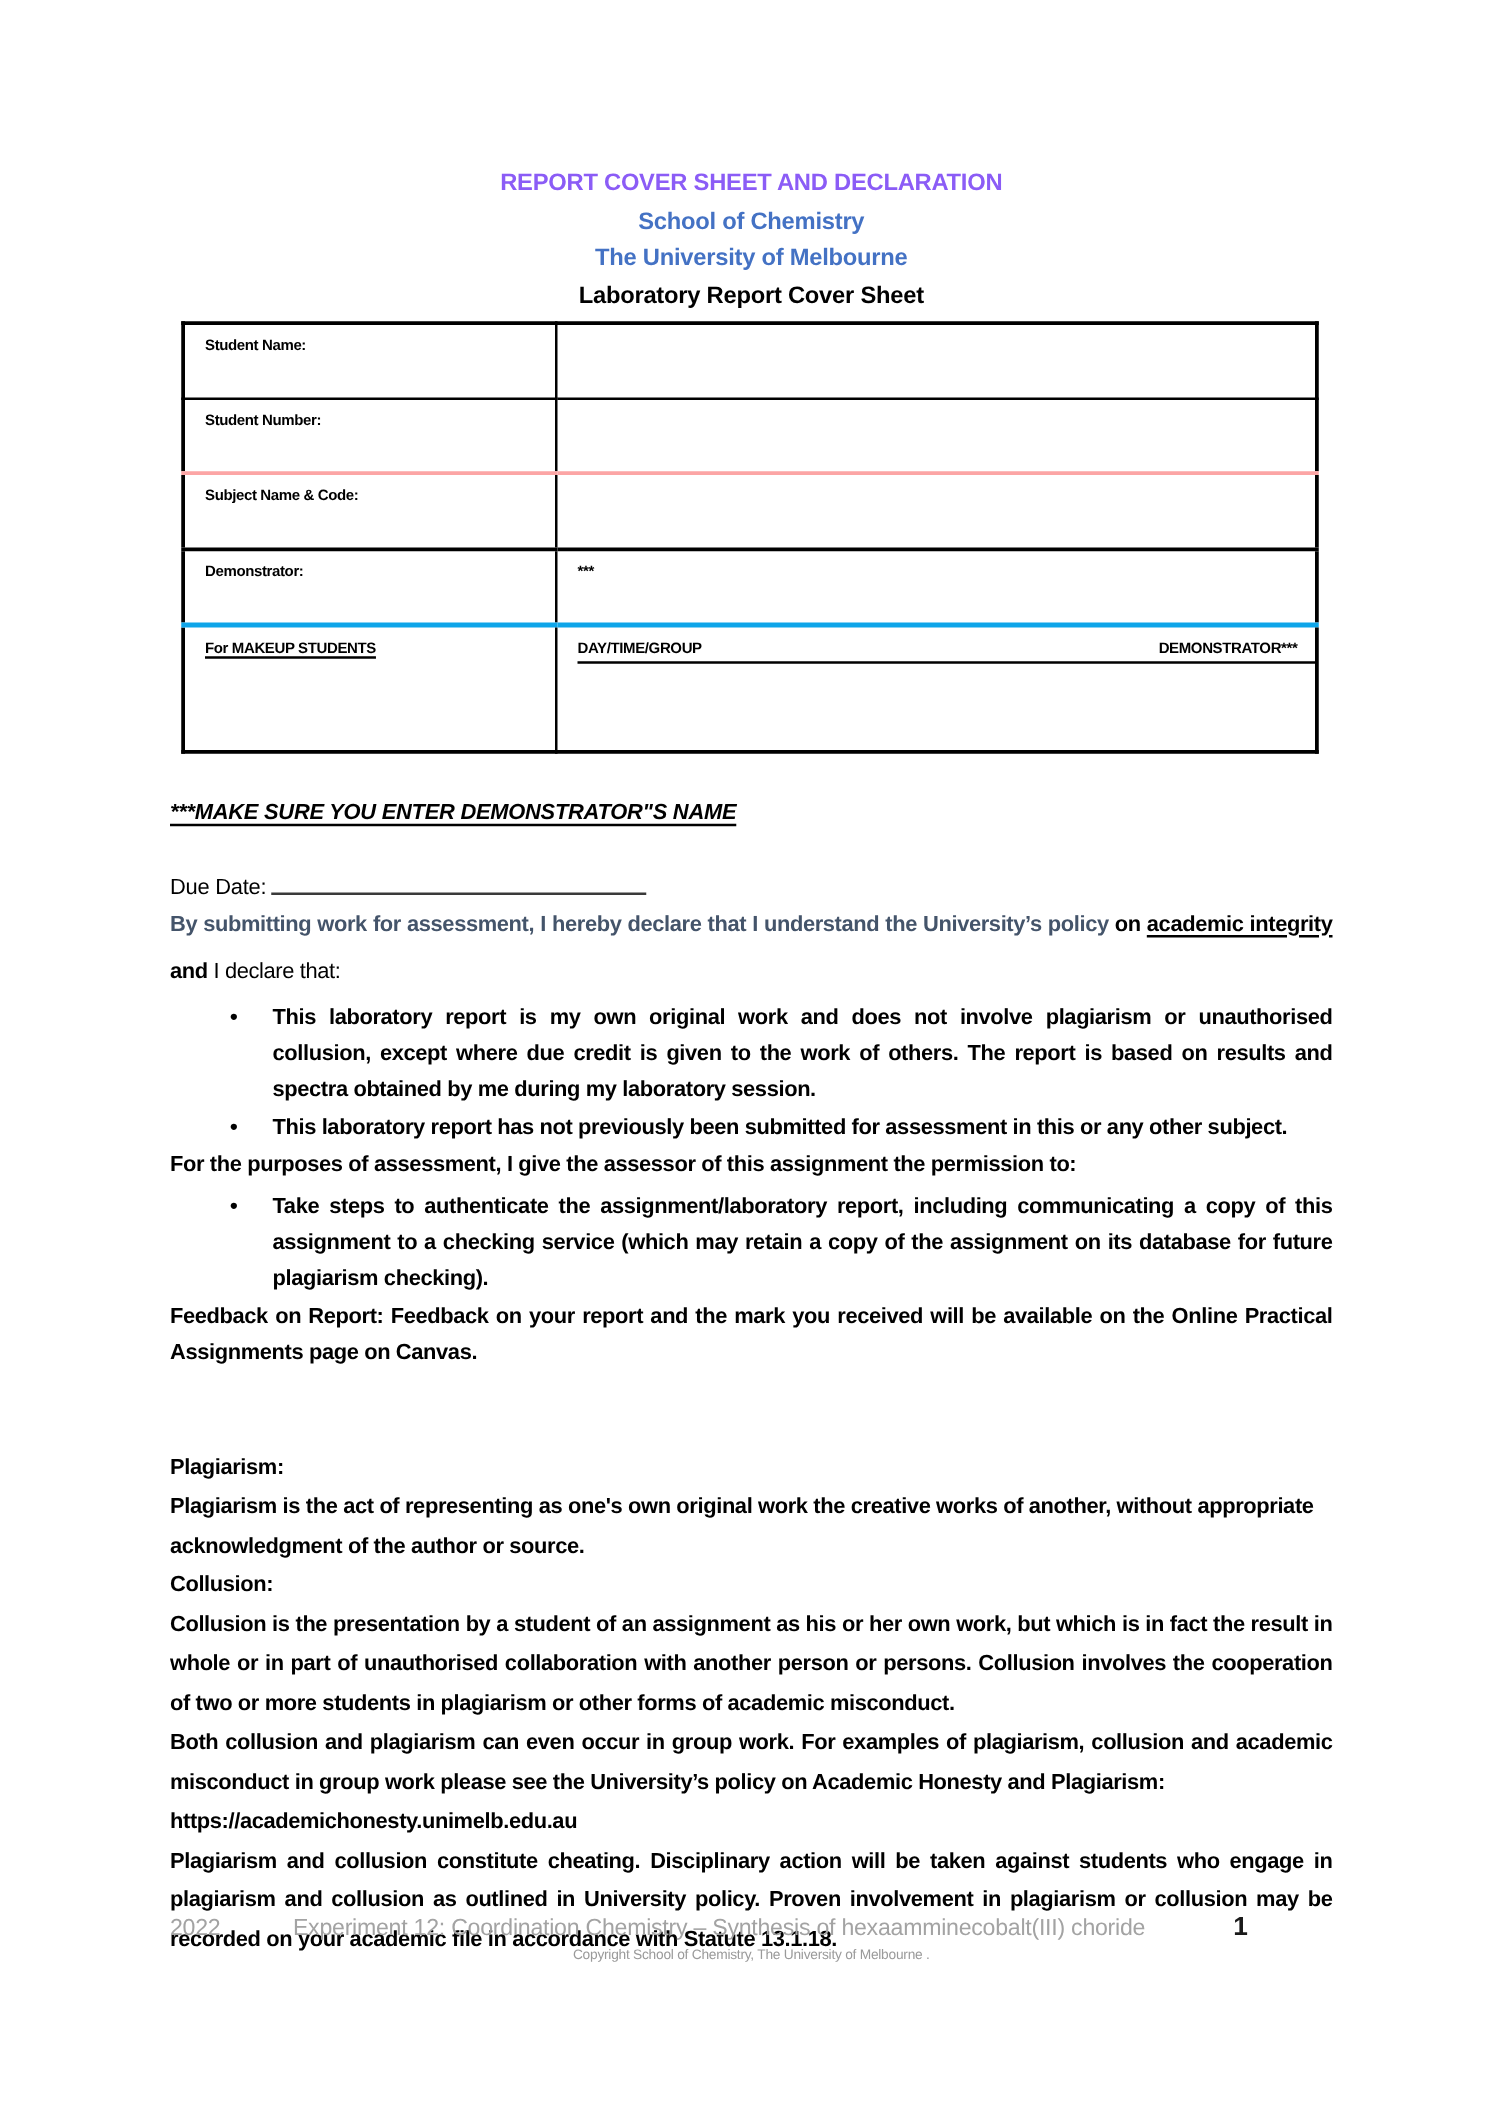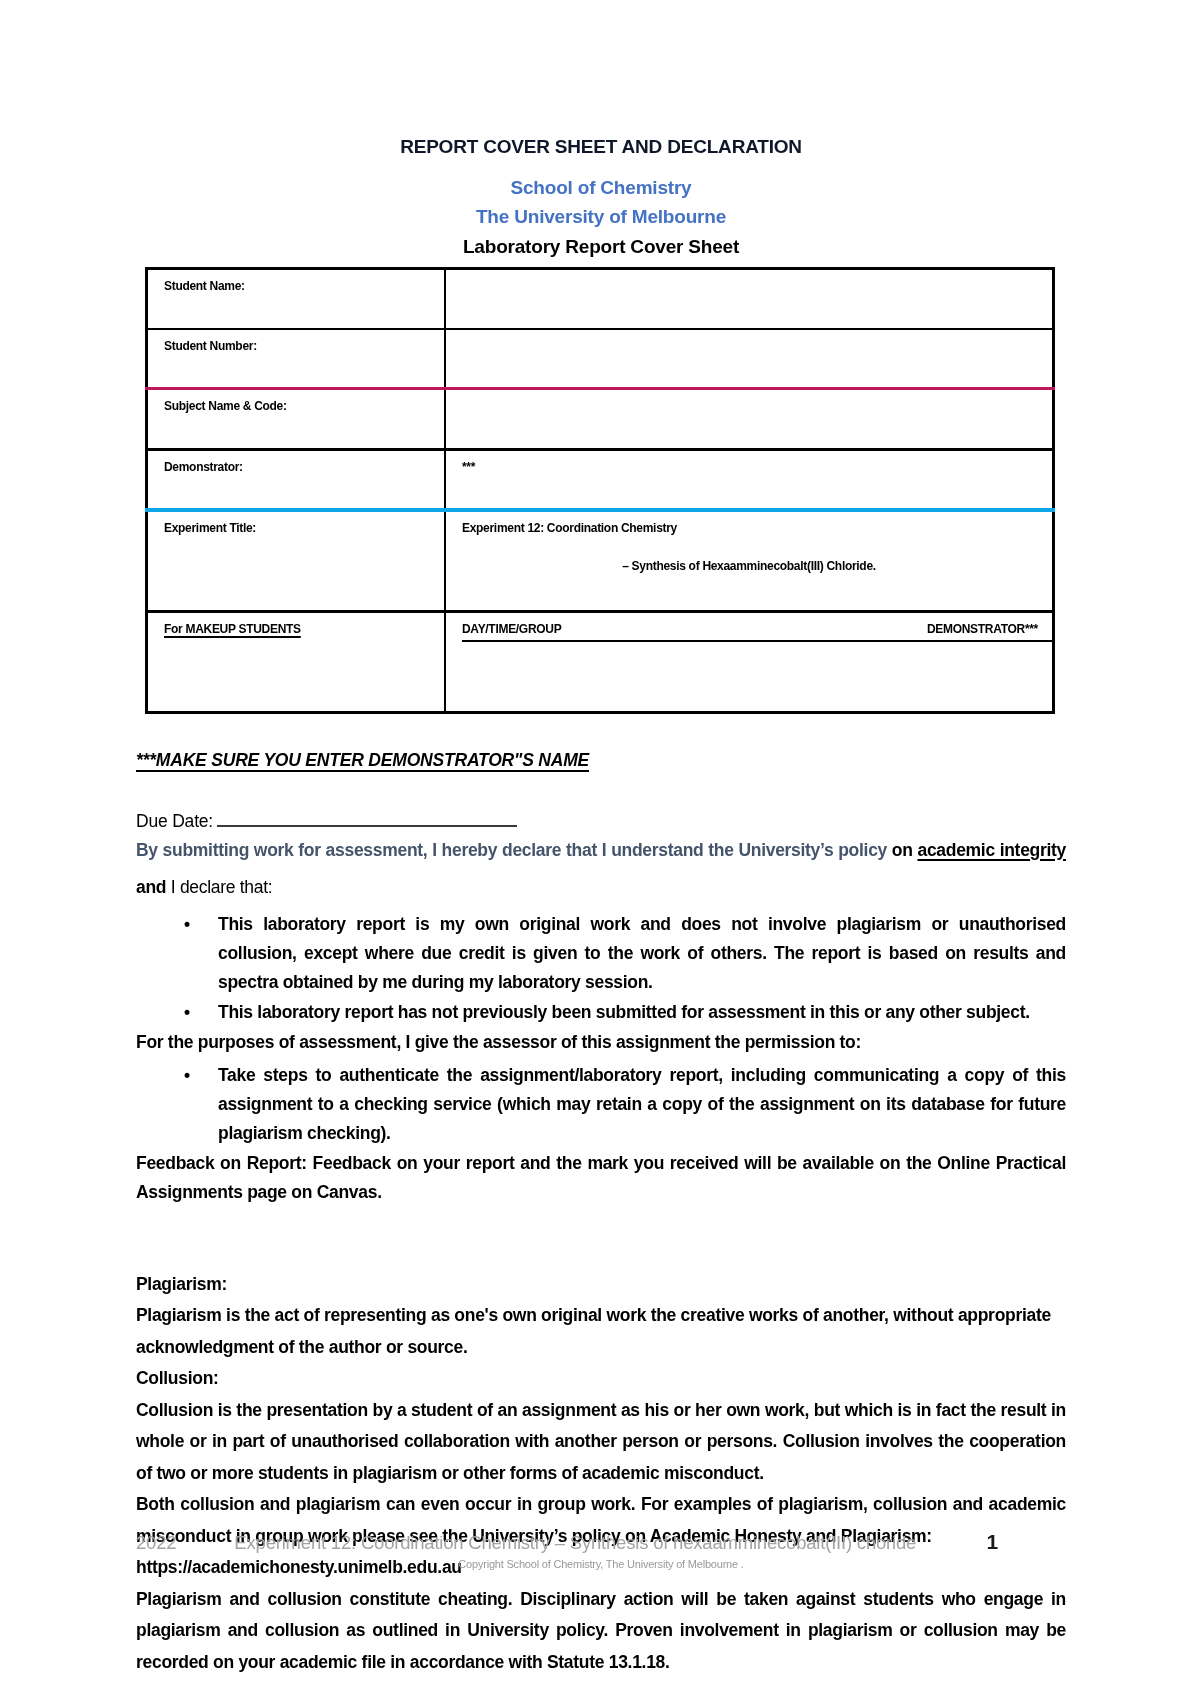--- a/index.html
+++ b/index.html
@@ -3,32 +3,32 @@
 <meta charset="utf-8">
 <style>
   html,body{margin:0;padding:0;background:#ffffff;}
   body{
     width:1200px;height:1698px;position:relative;overflow:hidden;
     font-family:"Liberation Sans", sans-serif;color:#000;
   }
   .content{position:absolute;left:136px;top:136px;width:930px;}
   
   .hd{text-align:center;font-weight:bold;font-size:19px;line-height:22px;letter-spacing:-0.2px;}
-  .hd1{color:#0f172a;margin:0 0 19px 0;}
+  .hd1{color:#8b5cf6;margin:0 0 9px 0;}
   .hd2{color:#4472C4;margin:0 0 7px 0;}
   .hd3{color:#4472C4;margin:0 0 8px 0;}
   .hd4{color:#000;margin:0 0 9px 0;}
   
   table.cover{border-collapse:collapse;width:910px;margin-left:9px;table-layout:fixed;}
   table.cover{border:3px solid #000;}
   table.cover td{vertical-align:top;padding:9px 16px;font-size:12px;letter-spacing:-0.3px;}
   td.lbl{width:264px;font-weight:bold;border-right:2px solid #000;}
   td.val{font-weight:bold;}
   tr.r1 td{border-bottom:2px solid #000;height:40px;}
-  tr.r2 td{border-bottom:3px solid #be185d;height:39px;}
+  tr.r2 td{border-bottom:3px solid #fca5a5;height:39px;}
   tr.r3 td{border-bottom:3px solid #000;height:40px;}
   tr.r4 td{border-bottom:4px solid #0ea5e9;height:39px;}
   tr.r5 td{border-bottom:3px solid #000;height:80px;}
   tr.r6 td{height:80px;}
   .exp-line2{text-align:center;margin-top:24px;}
   .u2{text-decoration:underline;text-decoration-thickness:2px;text-underline-offset:3px;}
   .makeup-right{display:flex;justify-content:space-between;border-bottom:2.5px solid #000;
     width:576px;padding:0 14px 4px 0;font-weight:bold;}
   
   .make-sure{margin-top:36px;font-size:17.5px;font-weight:bold;font-style:italic;
@@ -79,27 +79,20 @@
       <td class="val"></td>
     </tr>
     <tr class="r3">
       <td class="lbl">Subject Name &amp; Code:</td>
       <td class="val"></td>
     </tr>
     <tr class="r4">
       <td class="lbl">Demonstrator:</td>
       <td class="val">***</td>
     </tr>
-    <tr class="r5">
-      <td class="lbl">Experiment Title:</td>
-      <td class="val">
-        <div>Experiment 12: Coordination Chemistry</div>
-        <div class="exp-line2">– Synthesis of Hexaamminecobalt(III) Chloride.</div>
-      </td>
-    </tr>
     <tr class="r6">
       <td class="lbl">
         <span class="u2">For MAKEUP STUDENTS</span>
       </td>
       <td class="val">
         <div class="makeup-right">
           <span>DAY/TIME/GROUP</span>
           <span>DEMONSTRATOR***</span>
         </div>
       </td>

